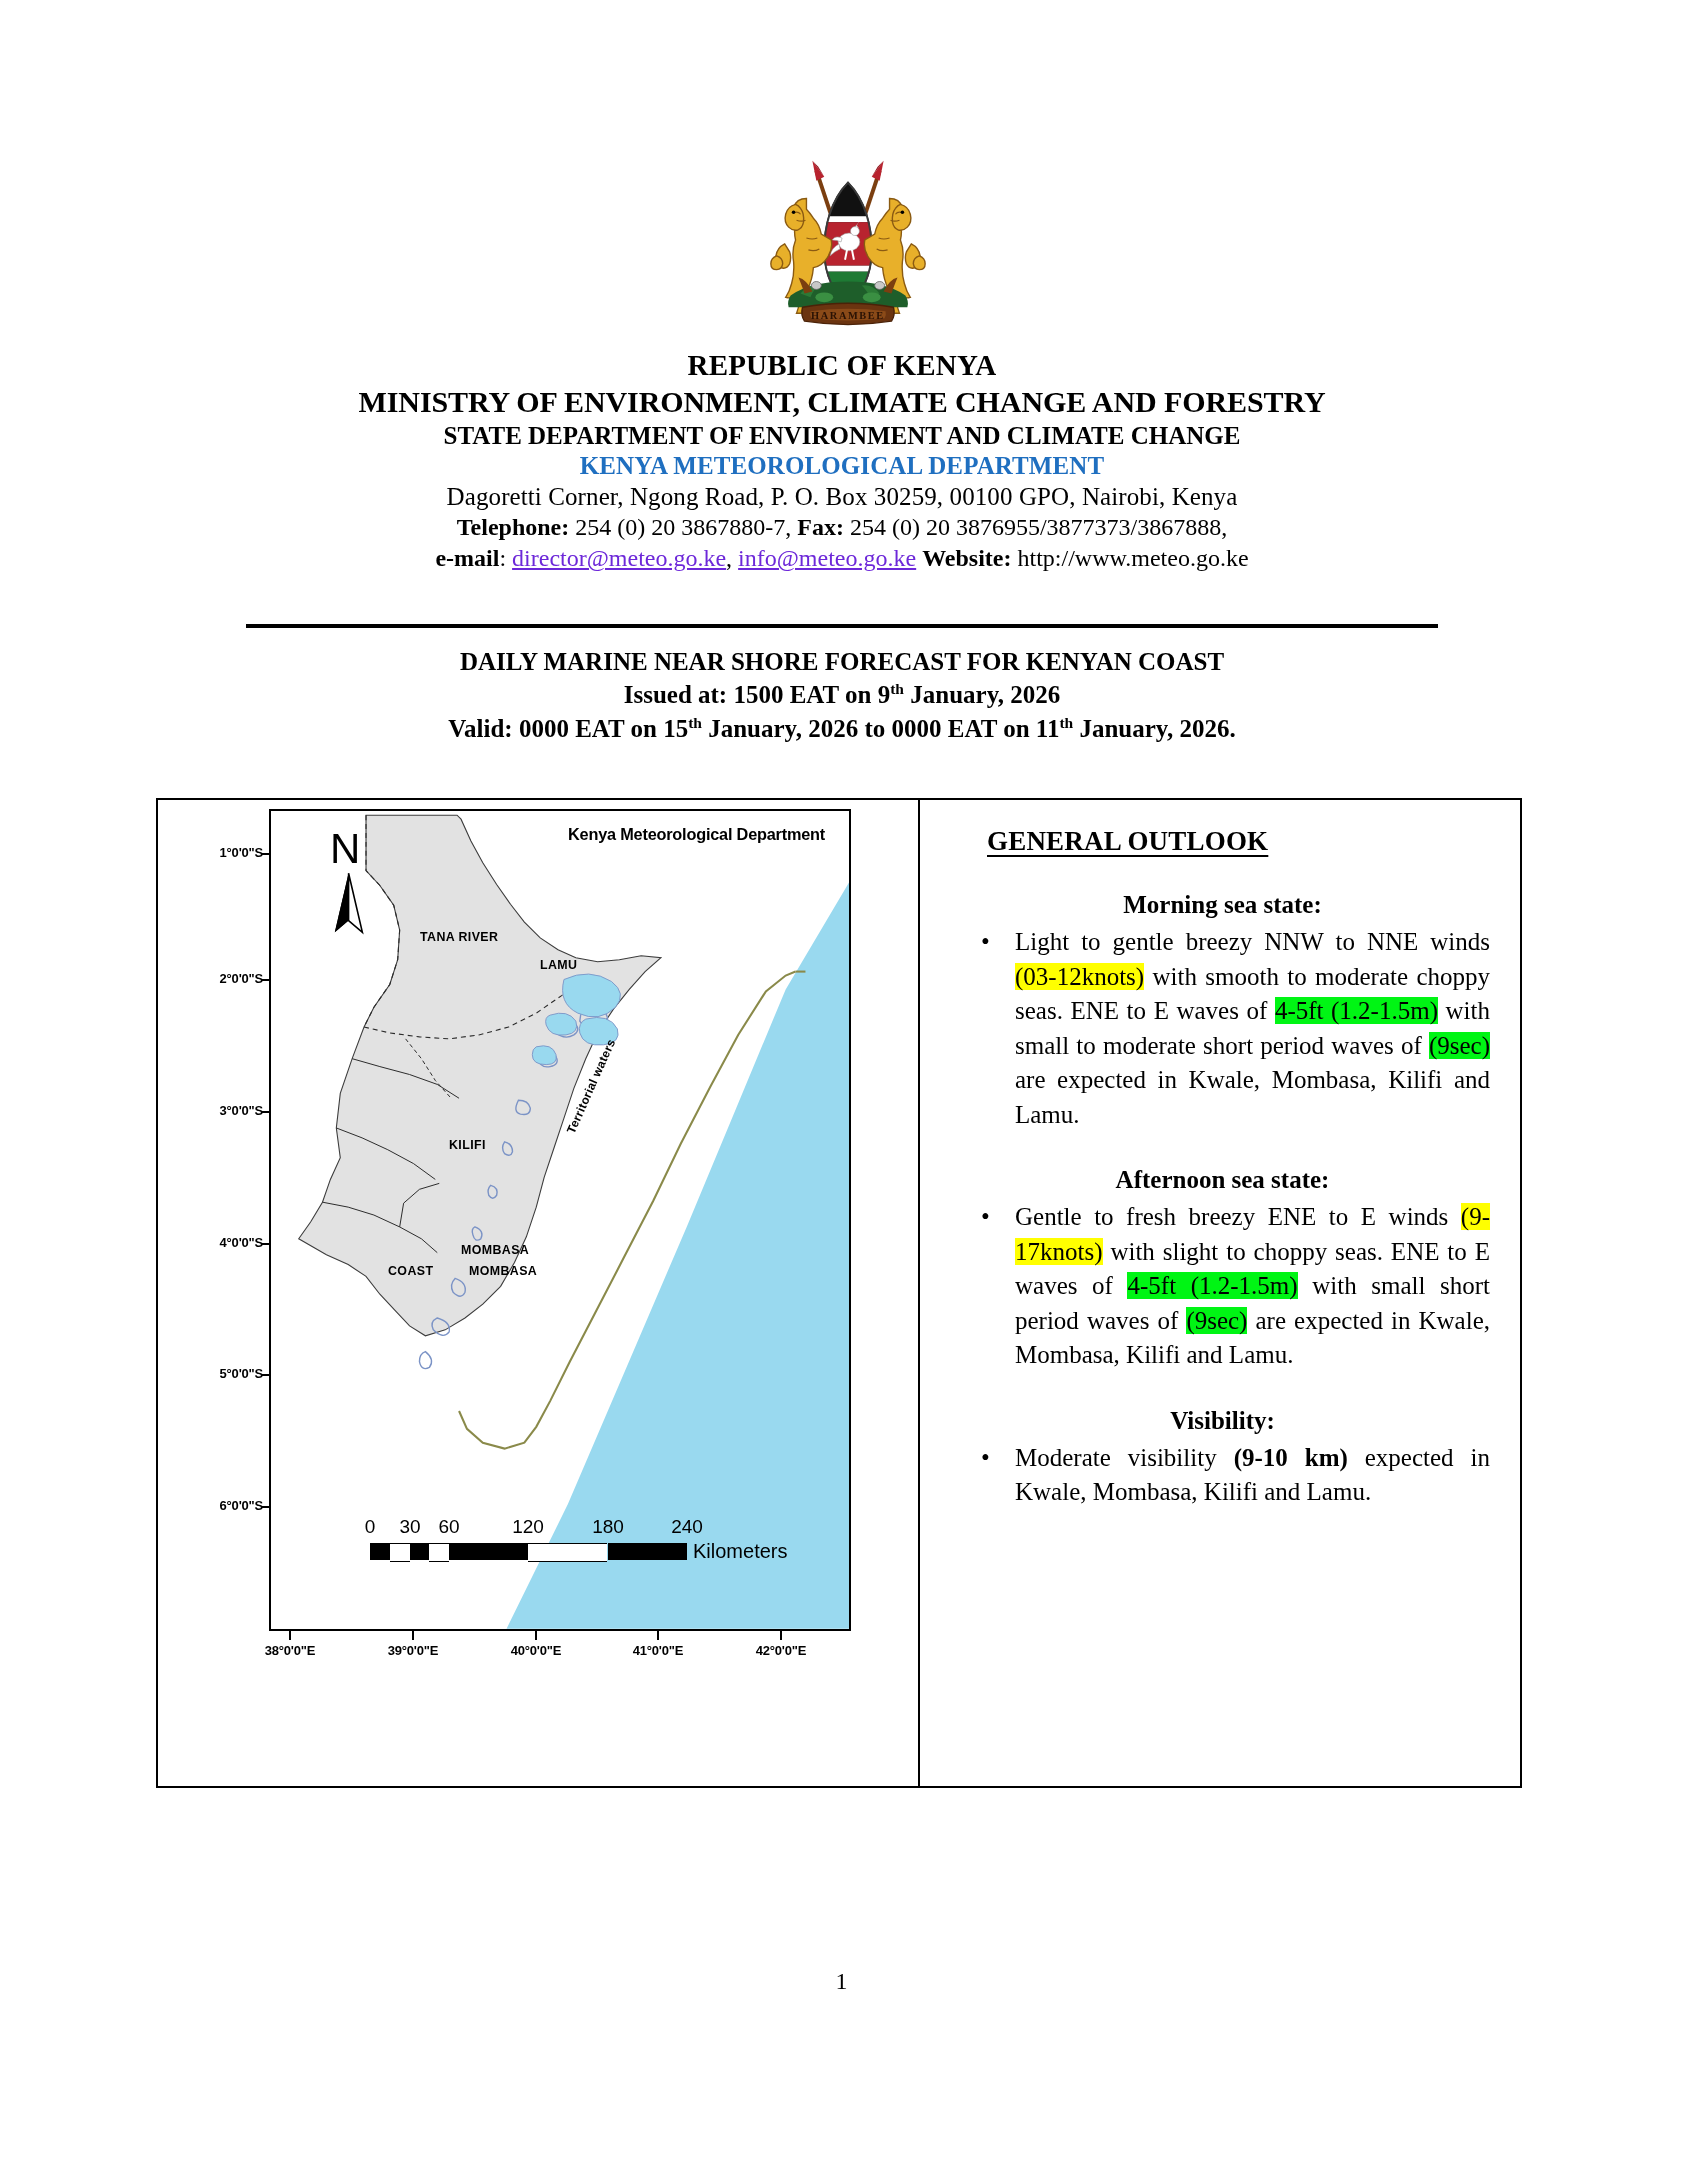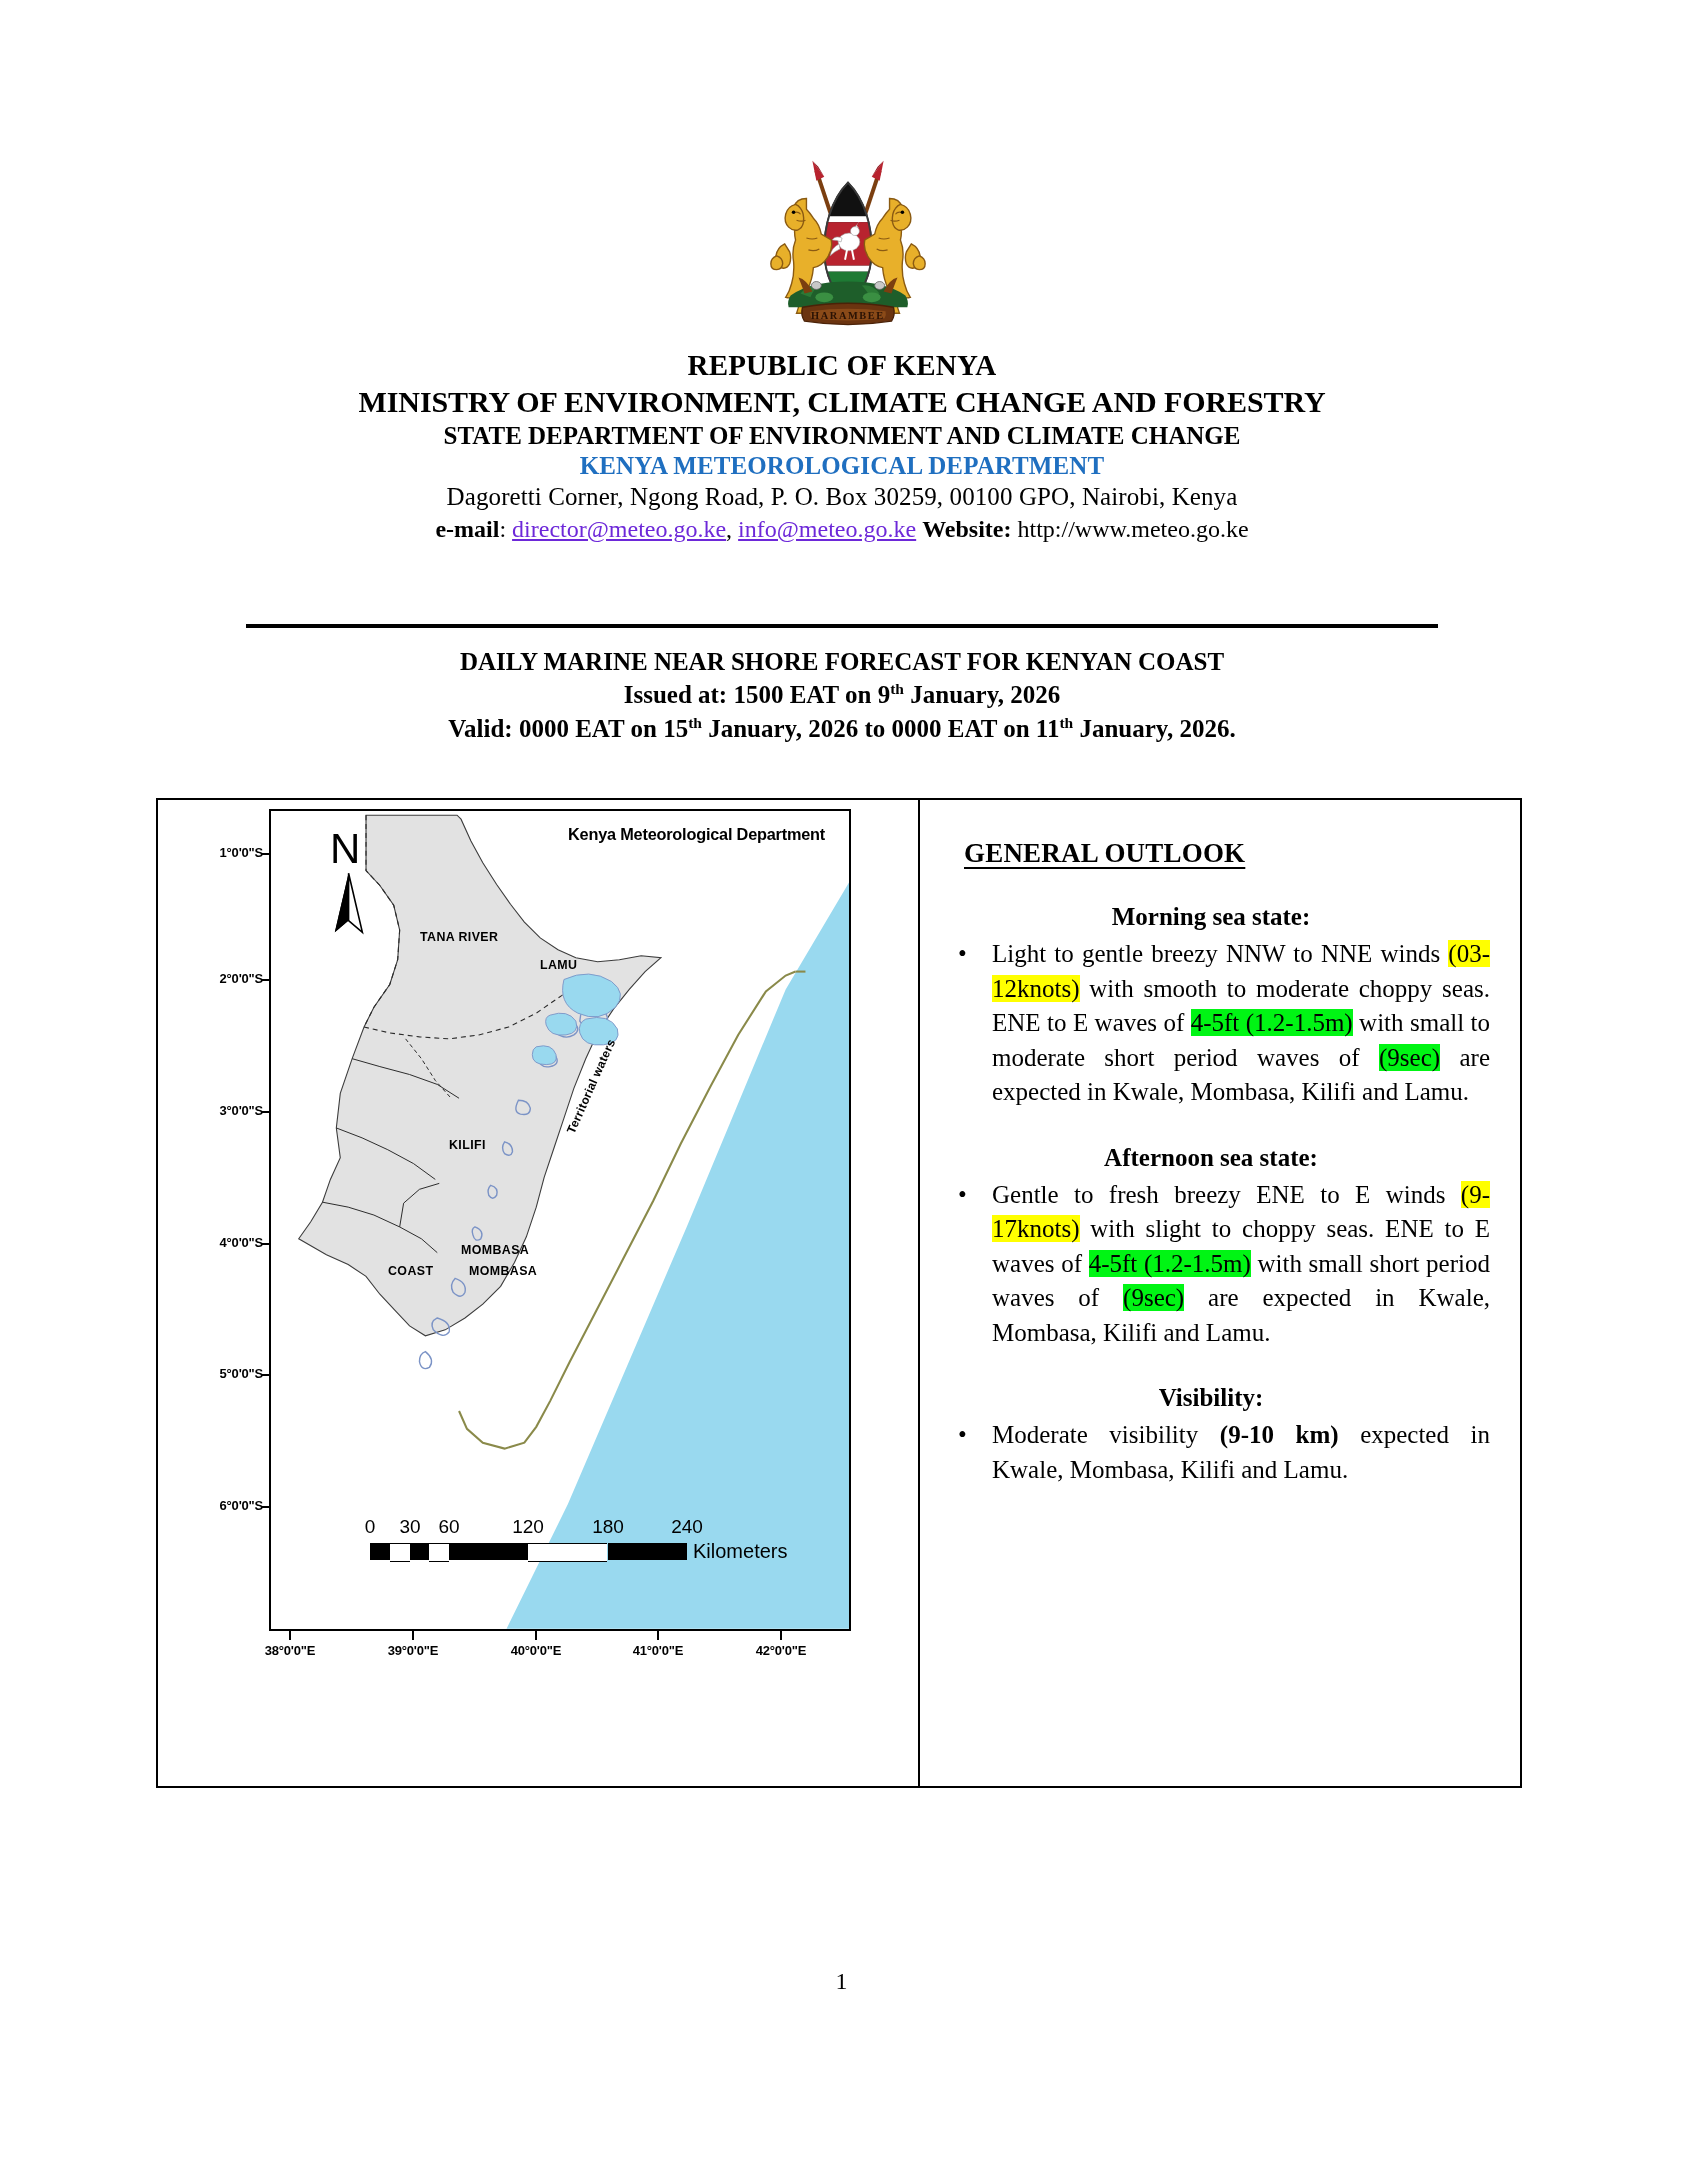--- a/index.html
+++ b/index.html
@@ -128,21 +128,22 @@
     width: 762px;
     box-sizing: border-box;
     border-right: 2px solid #000;
     position: relative;
     overflow: hidden;
   }
   .cell-text {
     flex: 1;
     box-sizing: border-box;
     position: relative;
-    padding: 38px 30px 0 34px;
+    padding: 26px 30px 0 34px;
+    margin-left: 23px;
   }
 
   
   .mapbox {
     position: absolute;
     left: 34px;
     top: 5px;
     width: 693px;
     height: 911px;
   }
@@ -421,20 +422,21 @@
       </svg>
     </div>
   </div>
 
   <div class="header">
     <div class="h-line1">REPUBLIC OF KENYA</div>
     <div class="h-line2">MINISTRY OF ENVIRONMENT, CLIMATE CHANGE AND FORESTRY</div>
     <div class="h-line3">STATE DEPARTMENT OF ENVIRONMENT AND CLIMATE CHANGE</div>
     <div class="h-kmd">KENYA METEOROLOGICAL DEPARTMENT</div>
     <div class="h-addr">Dagoretti Corner, Ngong Road, P. O. Box 30259, 00100 GPO, Nairobi, Kenya</div>
+    <div class="h-tel"><b>Telephone:</b><span> 254 (0) 20 3867880-7, </span><b>Fax:</b><span> 254 (0) 20 3876955/3877373/3867888,</span></div>
     <div class="h-mail"><b>e-mail</b><span>: </span><a class="mail-link" href="#">director@meteo.go.ke</a><span>, </span><a class="mail-link" href="#">info@meteo.go.ke</a> <b>Website:</b><span> http://www.meteo.go.ke</span></div>
   </div>
 
   <div class="rule"></div>
 
   <div class="titleblock">
     <div>DAILY MARINE NEAR SHORE FORECAST FOR KENYAN COAST</div>
     <div><span>Issued at: 1500 EAT on 9</span><sup>th</sup><span> January, 2026</span></div>
     <div><span>Valid: 0000 EAT on 15</span><sup>th</sup><span> January, 2026 to 0000 EAT on 11</span><sup>th</sup><span> January, 2026.</span></div>
   </div>

